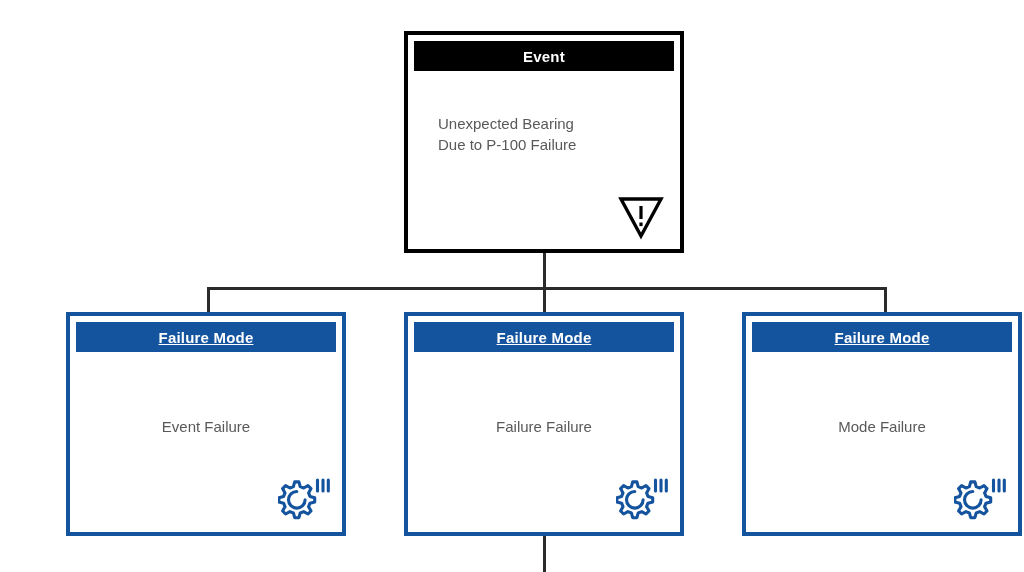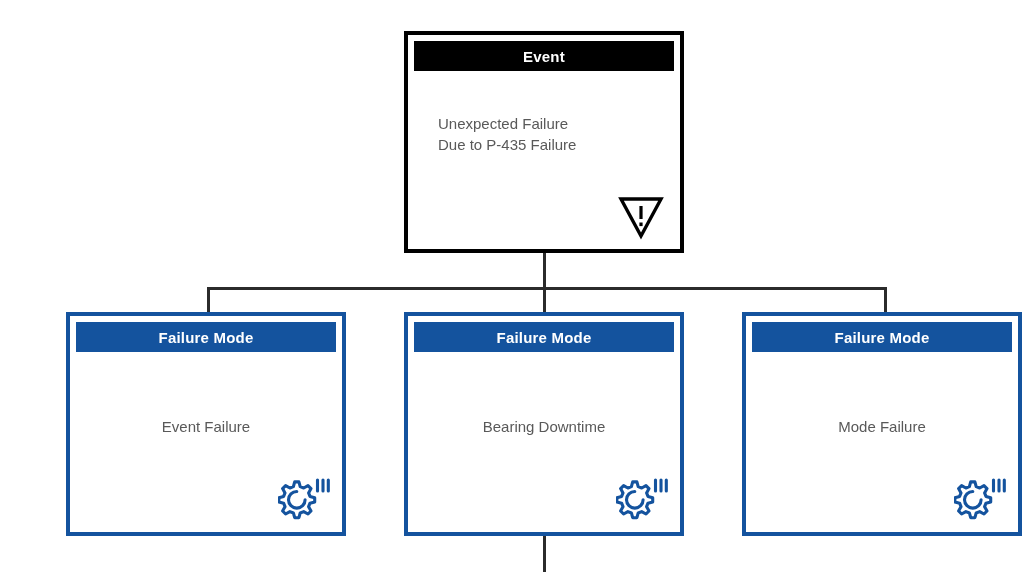--- a/index.html
+++ b/index.html
@@ -45,20 +45,21 @@
     font-size: 15px;
     font-weight: bold;
     letter-spacing: 0.2px;
     color: #ffffff;
   }
   .node-event .node-header {
     background: #000000;
   }
   .node-fm .node-header {
     background: #14539e;
+    text-decoration: underline;
   }
 
   
   .node-body {
     position: absolute;
     left: 10px;
     right: 10px;
     top: 46px;
     text-align: center;
     font-size: 15px;
@@ -105,22 +106,22 @@
   <div class="conn conn-v" style="left:504px; top:253px; height:36px;"></div>
   <div class="conn conn-h" style="left:169px; top:287px; width:679px;"></div>
   <div class="conn conn-v" style="left:168px; top:287px; height:26px;"></div>
   <div class="conn conn-v" style="left:504px; top:287px; height:26px;"></div>
   <div class="conn conn-v" style="left:845px; top:287px; height:26px;"></div>
   <div class="conn conn-v" style="left:504px; top:536px; height:36px;"></div>
 
   <div class="node node-event" style="left:365px; top:31px; width:280px; height:222px;">
     <div class="node-header">Event</div>
     <div class="node-body">
-      <div>Unexpected Failure</div>
-      <div>Due to P-435 Failure</div>
+      <div>Unexpected Bearing</div>
+      <div>Due to P-100 Failure</div>
     </div>
     <div class="node-icon">
       <svg viewBox="0 0 46 48" width="46" height="48">
         <path d="M3 6 L43 6 L23 43 Z" fill="none" stroke="#000000" stroke-width="3.4" stroke-linejoin="miter"></path>
         <rect x="21.4" y="13" width="3.2" height="13" fill="#000000"></rect>
         <rect x="21.4" y="29.5" width="3.2" height="3.6" fill="#000000"></rect>
       </svg>
     </div>
   </div>
 
@@ -143,21 +144,21 @@
           <line x1="39.5" y1="6.0" x2="39.5" y2="17.0"></line>
           <line x1="45.0" y1="6.0" x2="45.0" y2="17.0"></line>
           <line x1="50.3" y1="6.0" x2="50.3" y2="17.0"></line>
         </g>
       </svg>
     </div>
   </div>
 
   <div class="node node-fm" style="left:365px; top:312px; width:280px; height:224px;">
     <div class="node-header">Failure Mode</div>
-    <div class="node-body">Bearing Downtime</div>
+    <div class="node-body">Failure Failure</div>
     <div class="node-icon">
       <svg viewBox="0 0 52 50" width="52" height="50">
         <g fill="none" stroke="#14539e" stroke-width="3.1" stroke-linejoin="round" stroke-linecap="round">
           <path d="M32.0 22.4 L30.6 18.9 L33.0 14.6 L30.0 11.6 L25.7 14.0
                    L22.2 12.6 L20.9 7.9 L16.7 7.9 L15.4 12.6 L11.9 14.0
                    L7.6 11.6 L4.6 14.6 L7.0 18.9 L5.6 22.4 L0.9 23.7
                    L0.9 27.9 L5.6 29.2 L7.0 32.7 L4.6 37.0 L7.6 40.0
                    L11.9 37.6 L15.4 39.0 L16.7 43.7 L20.9 43.7 L22.2 39.0
                    L25.7 37.6 L30.0 40.0 L33.0 37.0 L30.6 32.7 L32.0 29.2
                    L36.7 27.9 L36.7 23.7 Z"></path>

